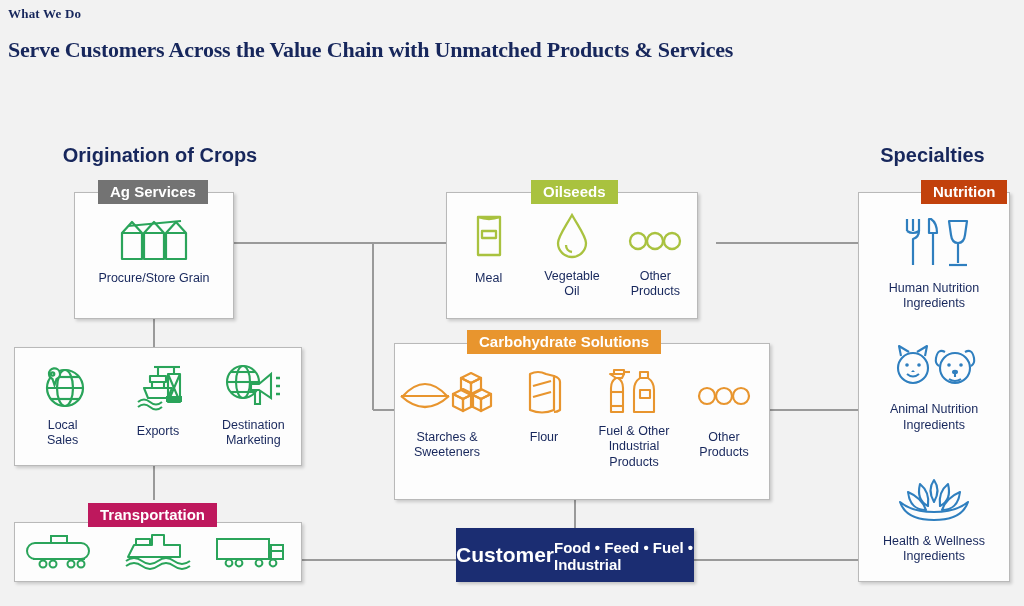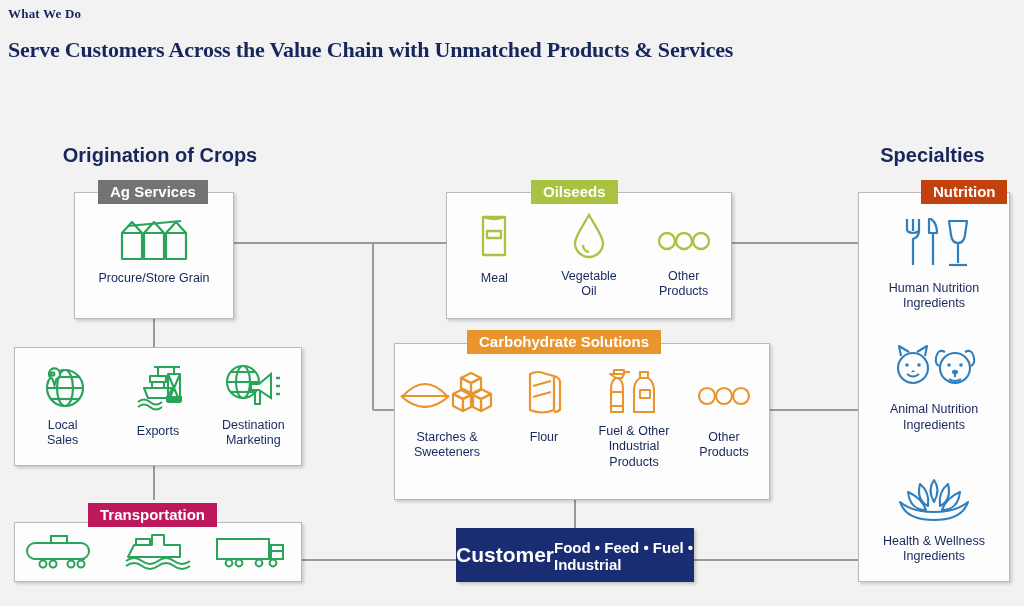--- a/index.html
+++ b/index.html
@@ -218,21 +218,21 @@
               <circle cx="48" cy="32" r="3.4"></circle>
                 <circle cx="62" cy="32" r="3.4"></circle>
             </g>
           </svg>
         </div>
       </div>
     </div>
   </div>
   <div class="badge" style="left:88px;top:503px;background:#be185d;">Transportation</div>
 
-  <div class="box" style="left:446px;top:192px;width:286px;height:127px;">
+  <div class="box" style="left:446px;top:192px;width:252px;height:127px;">
     <div class="items" style="padding-top:18px;">
       <div class="item">
         <div class="ico">
           <svg width="44" height="52" viewBox="0 0 44 52">
             <g stroke="#a9c23f" stroke-width="2.3" fill="none" stroke-linejoin="round">
               <path d="M11 6 H33 V44 H11 Z"></path>
               <path d="M11 6 q11 4 22 0"></path>
               <rect x="15" y="20" width="14" height="7"></rect>
             </g>
           </svg>

